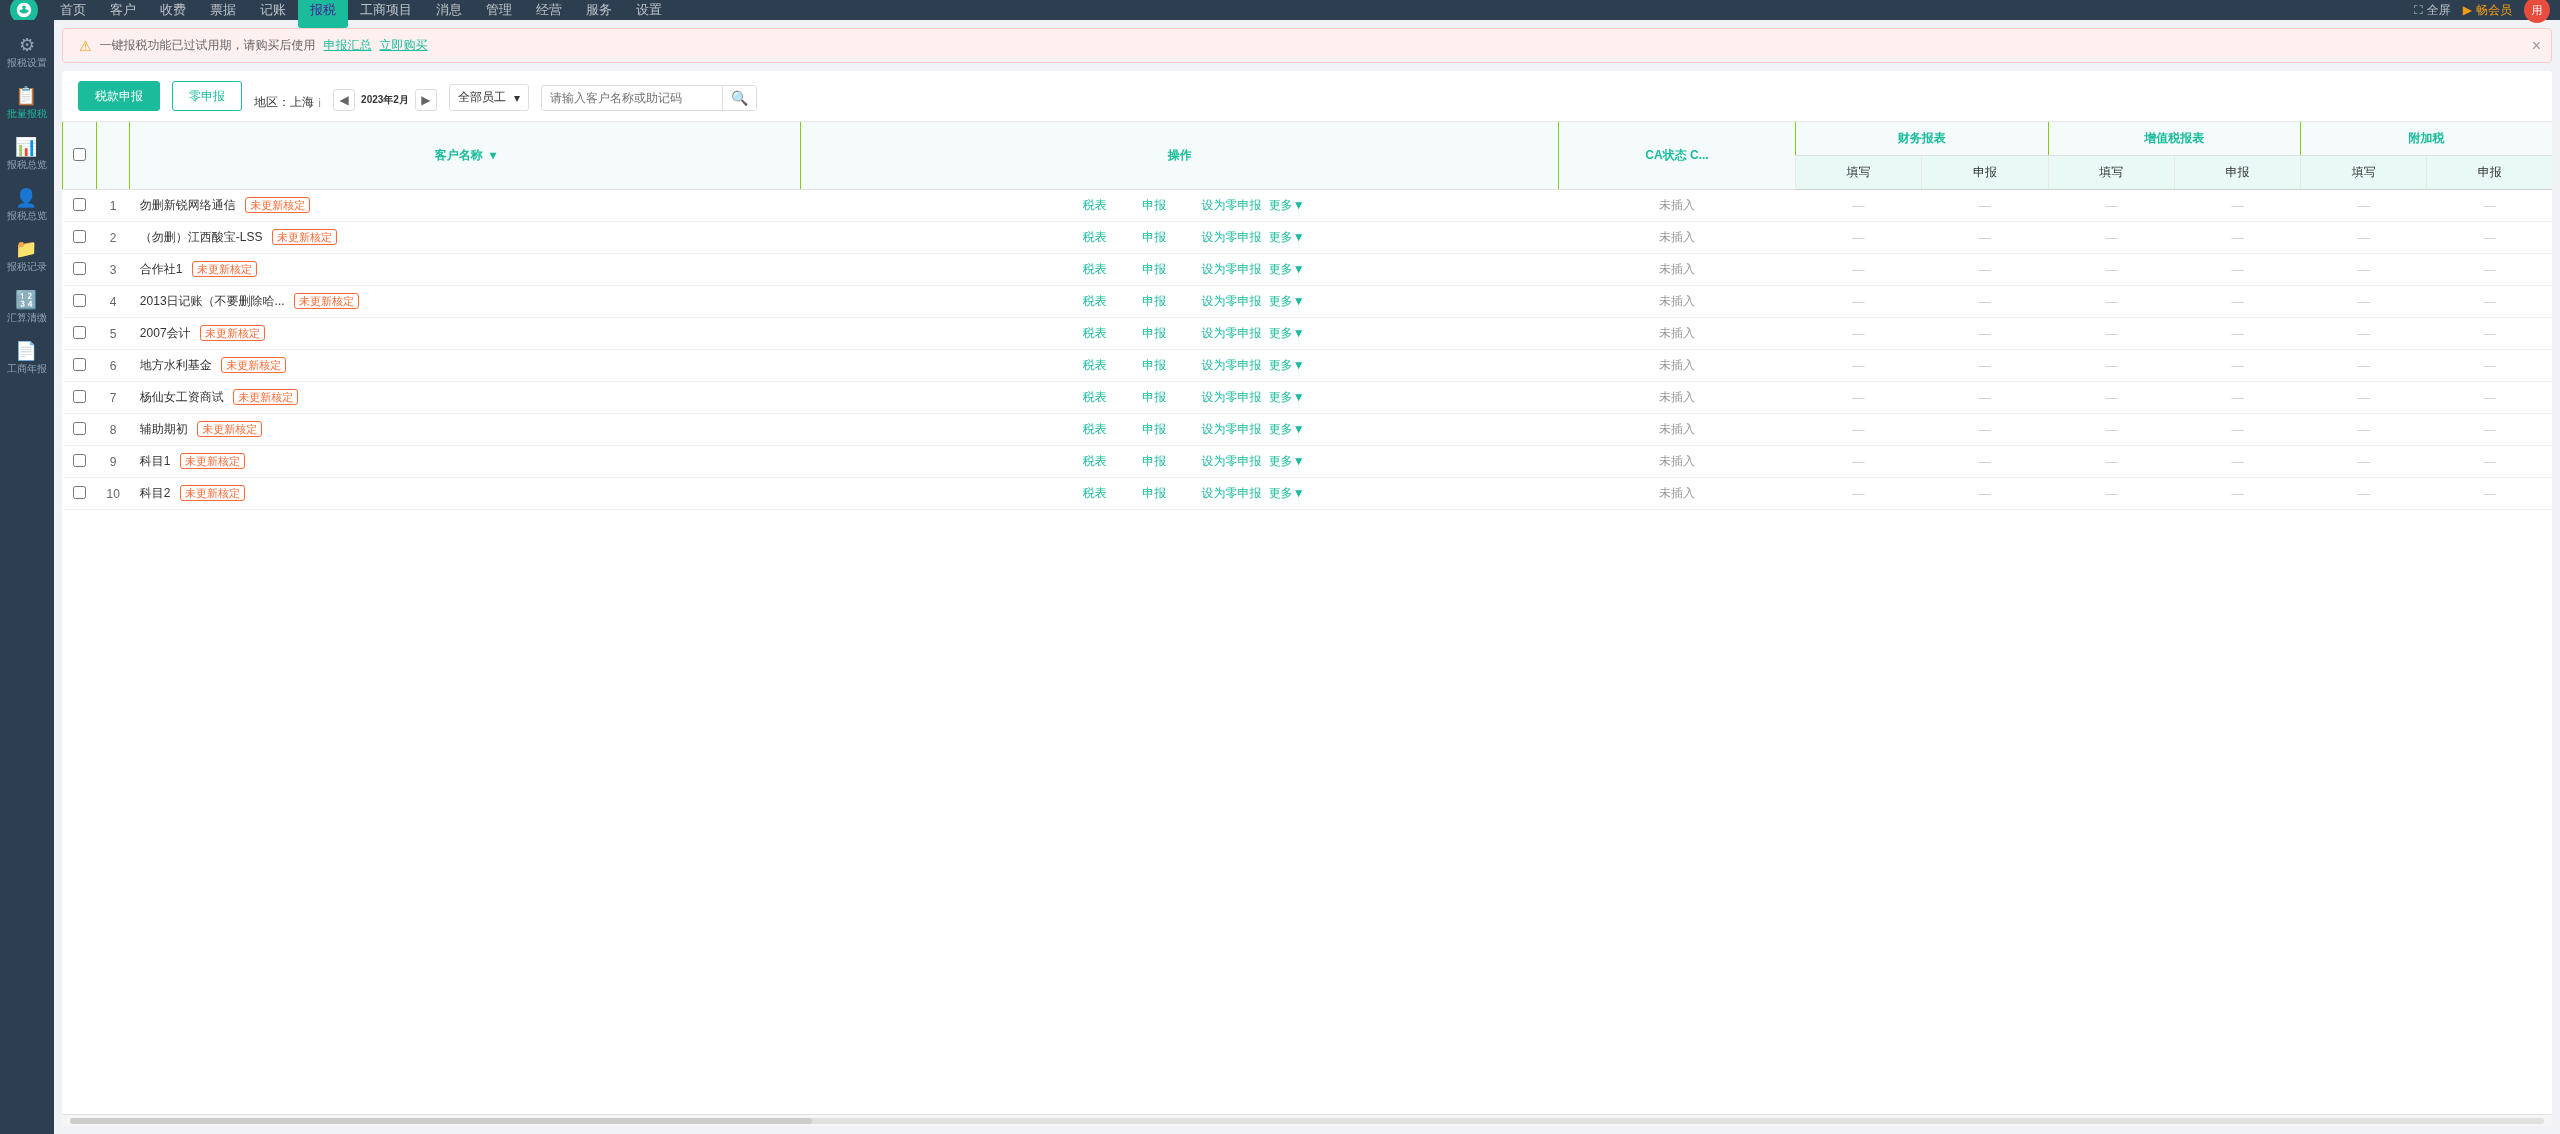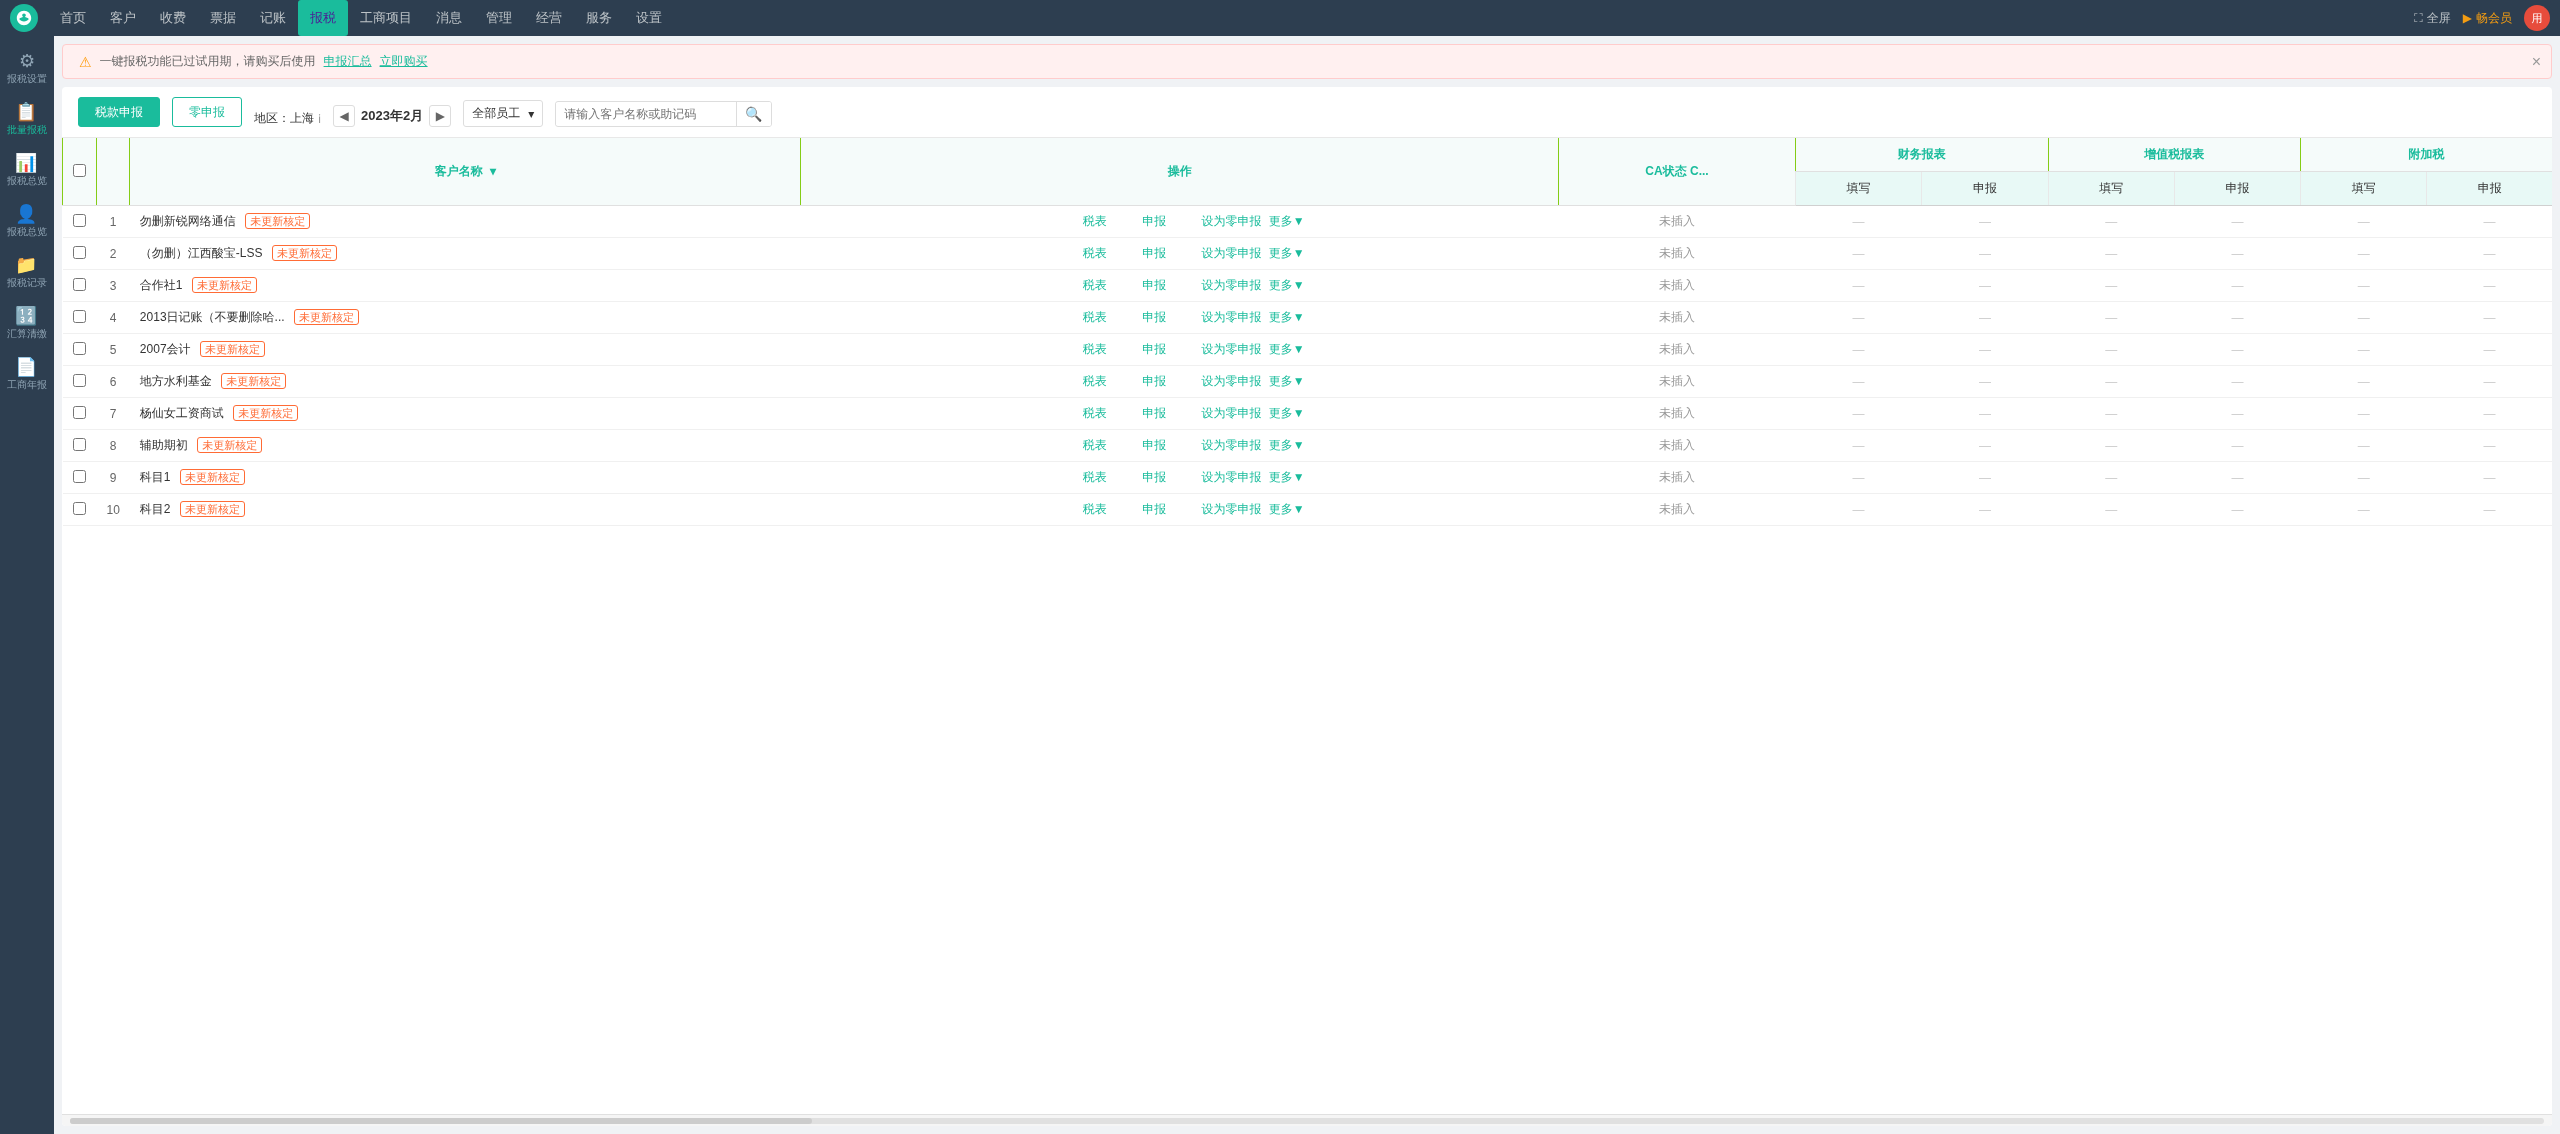--- a/index.html
+++ b/index.html
@@ -1,19 +1,19 @@
 <!DOCTYPE html>
 <html><head>
   <meta charset="utf-8">
   <style>
     * { box-sizing: border-box; margin: 0; padding: 0; }
     body { font-family: "Microsoft YaHei", "PingFang SC", sans-serif; font-size: 12px; background: #f0f2f5; display: flex; flex-direction: column; height: 100vh; overflow: hidden; }
 
     
-    .top-nav { background: #2d3e50; height: 36px; display: flex; align-items: center; padding: 0 10px; flex-shrink: 0; }
+    .top-nav { background: #2d3e50; height: 20px; display: flex; align-items: center; padding: 0 10px; flex-shrink: 0; }
     .top-nav-logo { width: 28px; height: 28px; background: #1abc9c; border-radius: 50%; display: flex; align-items: center; justify-content: center; margin-right: 10px; flex-shrink: 0; }
     .top-nav-logo svg { width: 18px; height: 18px; }
     .top-nav-items { display: flex; align-items: center; flex: 1; }
     .top-nav-item { color: #bdc3c7; padding: 0 12px; height: 36px; display: flex; align-items: center; cursor: pointer; font-size: 13px; }
     .top-nav-item.active { background: #1abc9c; color: #4c1d95; border-radius: 3px; }
     .top-nav-right { display: flex; align-items: center; gap: 12px; margin-left: auto; }
     .top-nav-right-btn { color: #bdc3c7; font-size: 12px; display: flex; align-items: center; gap: 4px; cursor: pointer; }
     .user-avatar { width: 26px; height: 26px; border-radius: 50%; background: #e74c3c; display: flex; align-items: center; justify-content: center; color: #fff; font-size: 11px; }
 
     
@@ -40,21 +40,21 @@
 
     
     .toolbar { padding: 10px 16px; display: flex; align-items: flex-end; gap: 12px; border-bottom: 1px solid #e8e8e8; flex-wrap: wrap; }
     .tab-btn { height: 30px; padding: 0 16px; border: 1px solid #1abc9c; border-radius: 3px; cursor: pointer; font-size: 12px; background: #fff; color: #1abc9c; }
     .tab-btn.active { background: #1abc9c; color: #fff; }
     .region-info { display: flex; align-items: center; gap: 4px; color: #333; font-size: 12px; }
     .region-label { font-size: 12px; color: #333; }
     .info-icon { color: #999; cursor: pointer; }
     .date-nav { display: flex; align-items: center; gap: 6px; }
     .date-nav-btn { width: 22px; height: 22px; border: 1px solid #ddd; border-radius: 3px; display: flex; align-items: center; justify-content: center; cursor: pointer; background: #fff; color: #666; font-size: 12px; }
-    .date-display { font-size: 13px; color: #333; font-weight: bold; }
+    .date-display { font-size: 10px; color: #333; font-weight: bold; }
     .staff-select { display: flex; align-items: center; gap: 4px; border: 1px solid #ddd; border-radius: 3px; padding: 4px 8px; cursor: pointer; font-size: 12px; color: #333; background: #fff; min-width: 80px; }
     .search-box { display: flex; align-items: center; border: 1px solid #ddd; border-radius: 3px; overflow: hidden; }
     .search-box input { border: none; outline: none; padding: 4px 8px; font-size: 12px; width: 180px; color: #15803d; }
     .search-box .search-btn { background: #fff; border: none; padding: 4px 8px; cursor: pointer; color: #999; font-size: 14px; border-left: 1px solid #ddd; }
 
     
     .sub-toolbar { padding: 8px 16px; display: flex; align-items: center; gap: 10px; border-bottom: 1px solid #e8e8e8; }
     .type-tab { font-size: 13px; color: #333; cursor: pointer; padding: 4px 8px; border-bottom: 2px solid transparent; }
     .type-tab.active { color: #1abc9c; border-bottom: 2px solid #1abc9c; }
     .sub-toolbar-right { margin-left: auto; display: flex; align-items: center; gap: 8px; }

